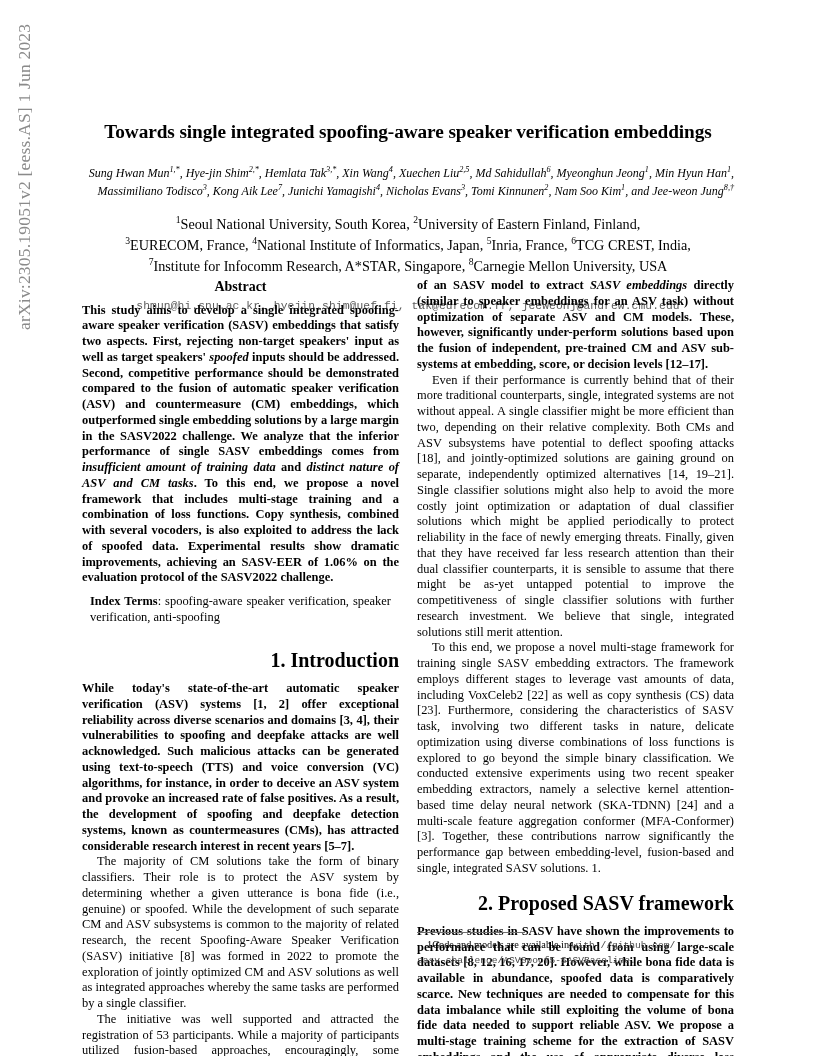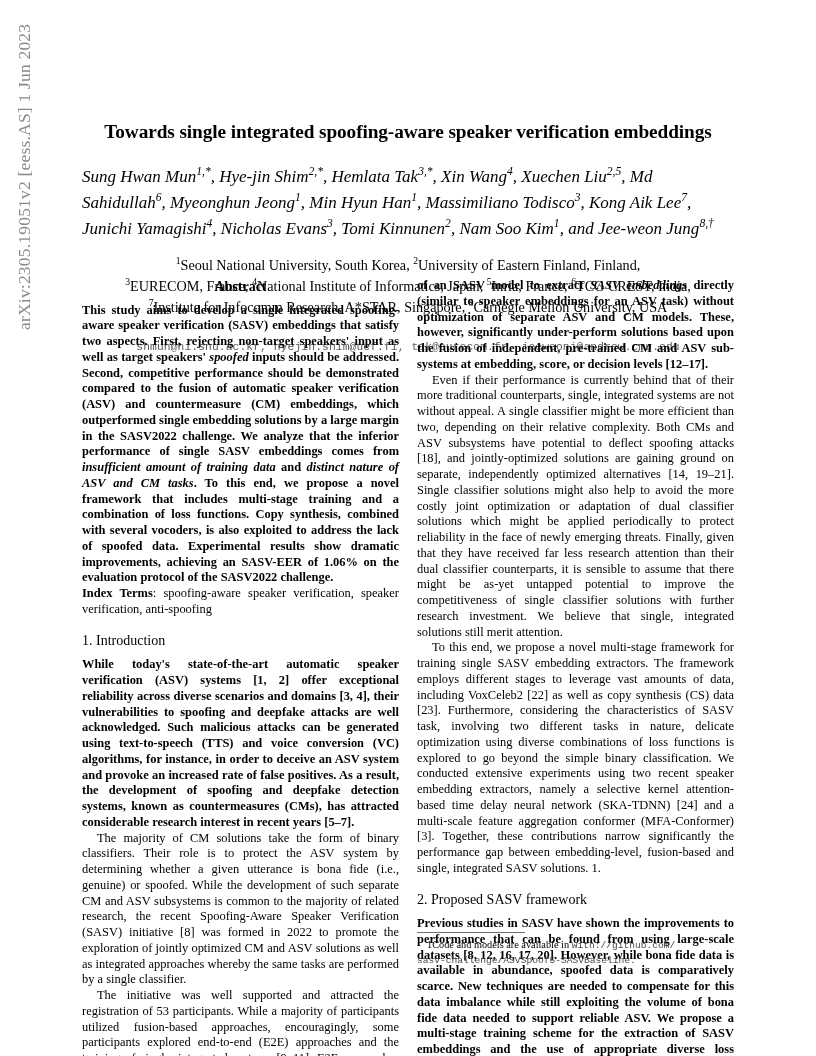--- a/index.html
+++ b/index.html
@@ -46,23 +46,23 @@
     text-align: center;
     font-size: 19.3px;
     font-weight: bold;
     letter-spacing: -0.1px;
     line-height: 1.25;
   }
 
   .authors {
     margin: 0;
     padding-top: 20px;
-    text-align: left;
+    text-align: right;
     font-style: italic;
-    font-size: 17px;
+    font-size: 12px;
     line-height: 1.52;
   }
 
   .affiliations {
     margin: 0;
     padding-top: 13px;
     text-align: center;
     font-size: 14.2px;
     line-height: 1.5;
   }
@@ -91,35 +91,35 @@
     width: 317px;
     font-size: 12.45px;
     line-height: 1.265;
     text-align: justify;
     text-justify: inter-word;
     hyphens: manual;
   }
 
   .sec-head {
     margin: 0;
-    text-align: left;
-    font-weight: normal;
-    font-size: 14px;
+    text-align: right;
+    font-weight: bold;
+    font-size: 20px;
     padding: 14px 0 8px 0;
   }
   .abs-head {
     margin: 0;
     text-align: center;
     font-weight: bold;
     font-size: 14.0px;
     padding: 0 0 7px 0;
   }
   .para { margin: 0; text-indent: 15px; }
   .para.first { text-indent: 0; font-weight: bold; }
-  .idx { margin: 0; text-indent: 0; }
+  .idx { margin: 8px; text-indent: 0; }
   .idx b { font-weight: bold; }
   em { font-style: italic; }
 
   .fn-block {
     position: absolute;
     bottom: 88px;
     width: 317px;
     font-size: 10.3px;
     line-height: 1.34;
     text-align: justify;

